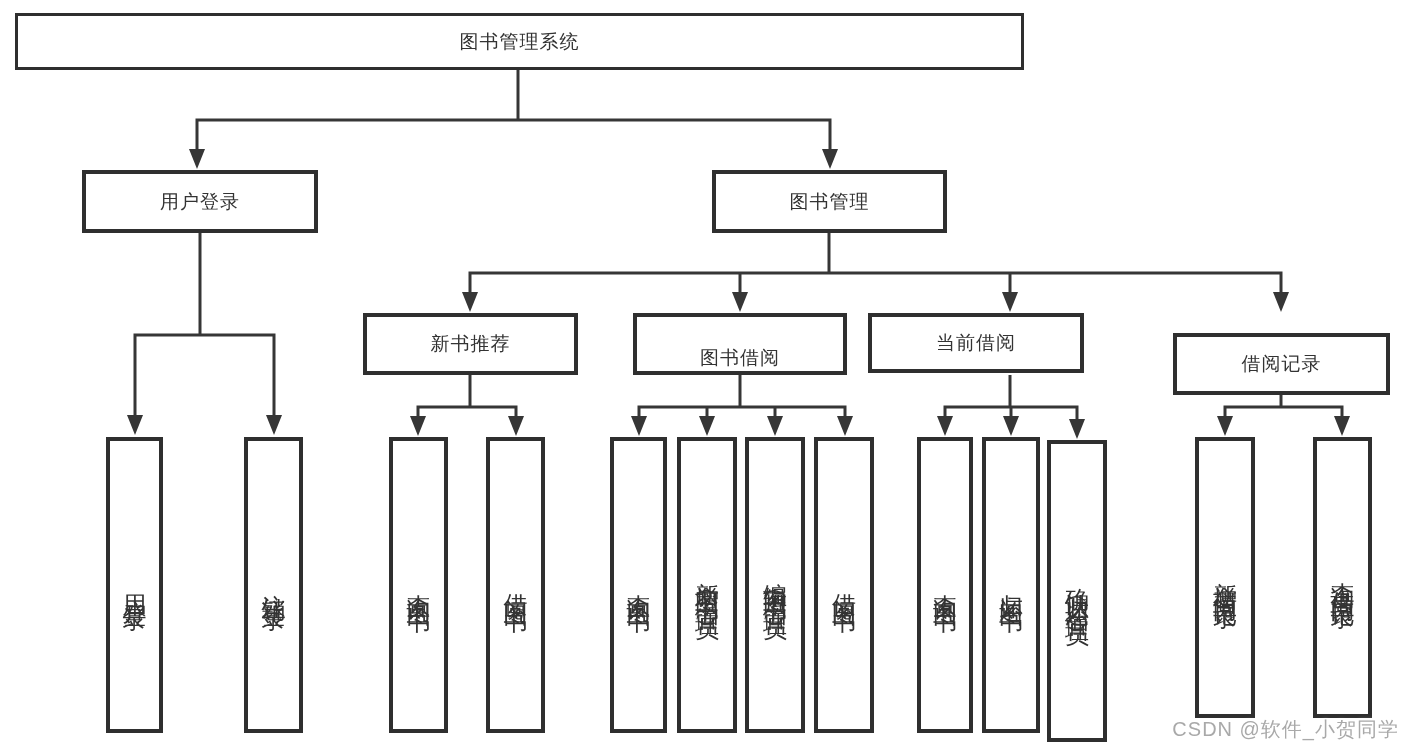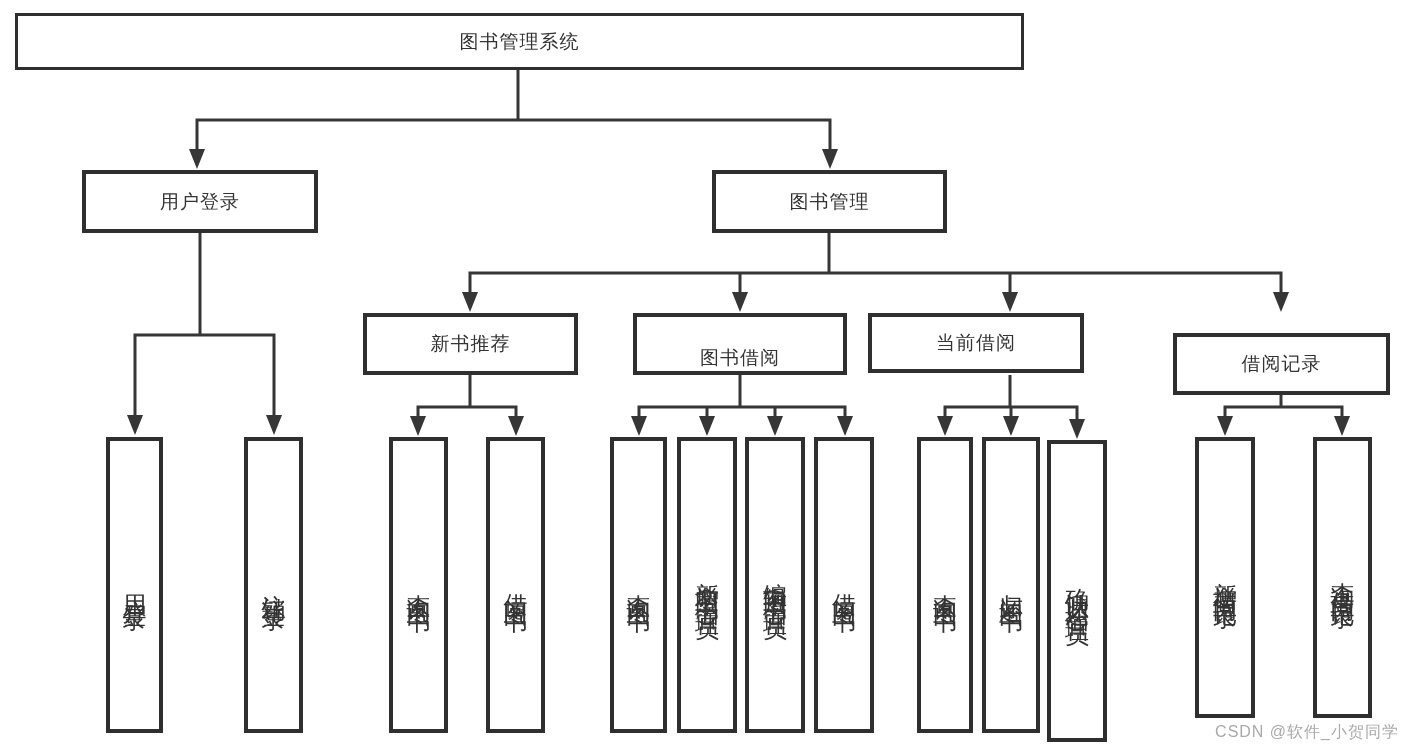--- a/index.html
+++ b/index.html
@@ -44,21 +44,21 @@
     text-orientation: mixed;
     font-size: 24px;
     letter-spacing: 5px;
     line-height: 1;
     white-space: nowrap;
   }
   .watermark {
     position: absolute;
     right: 6px;
     bottom: 4px;
-    font-size: 16px;
+    font-size: 20px;
     color: #a9a9a9;
     text-shadow: 0 0 2px #ffffff, 0 0 4px #ffffff;
     white-space: nowrap;
     letter-spacing: 1px;
   }
 </style>
 </head>
 <body>
 
 <div id="stage">

